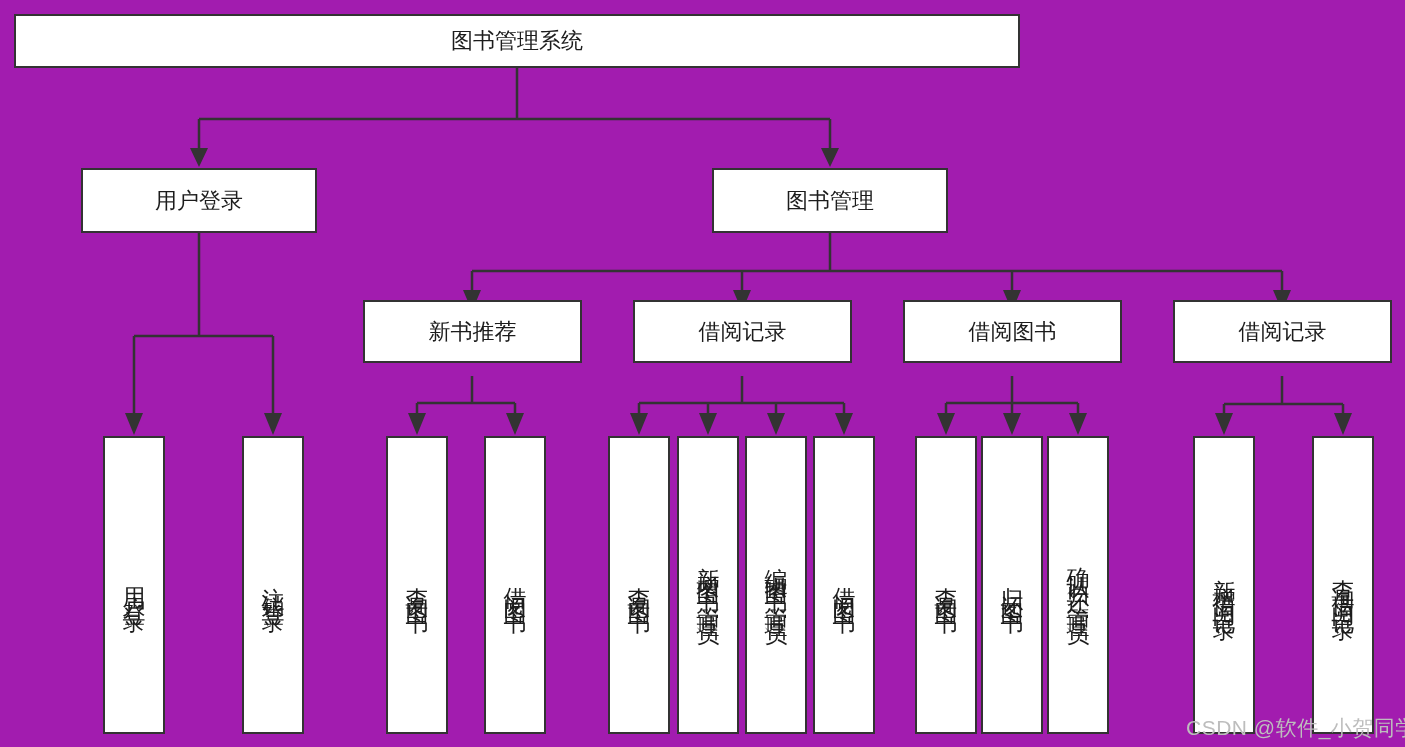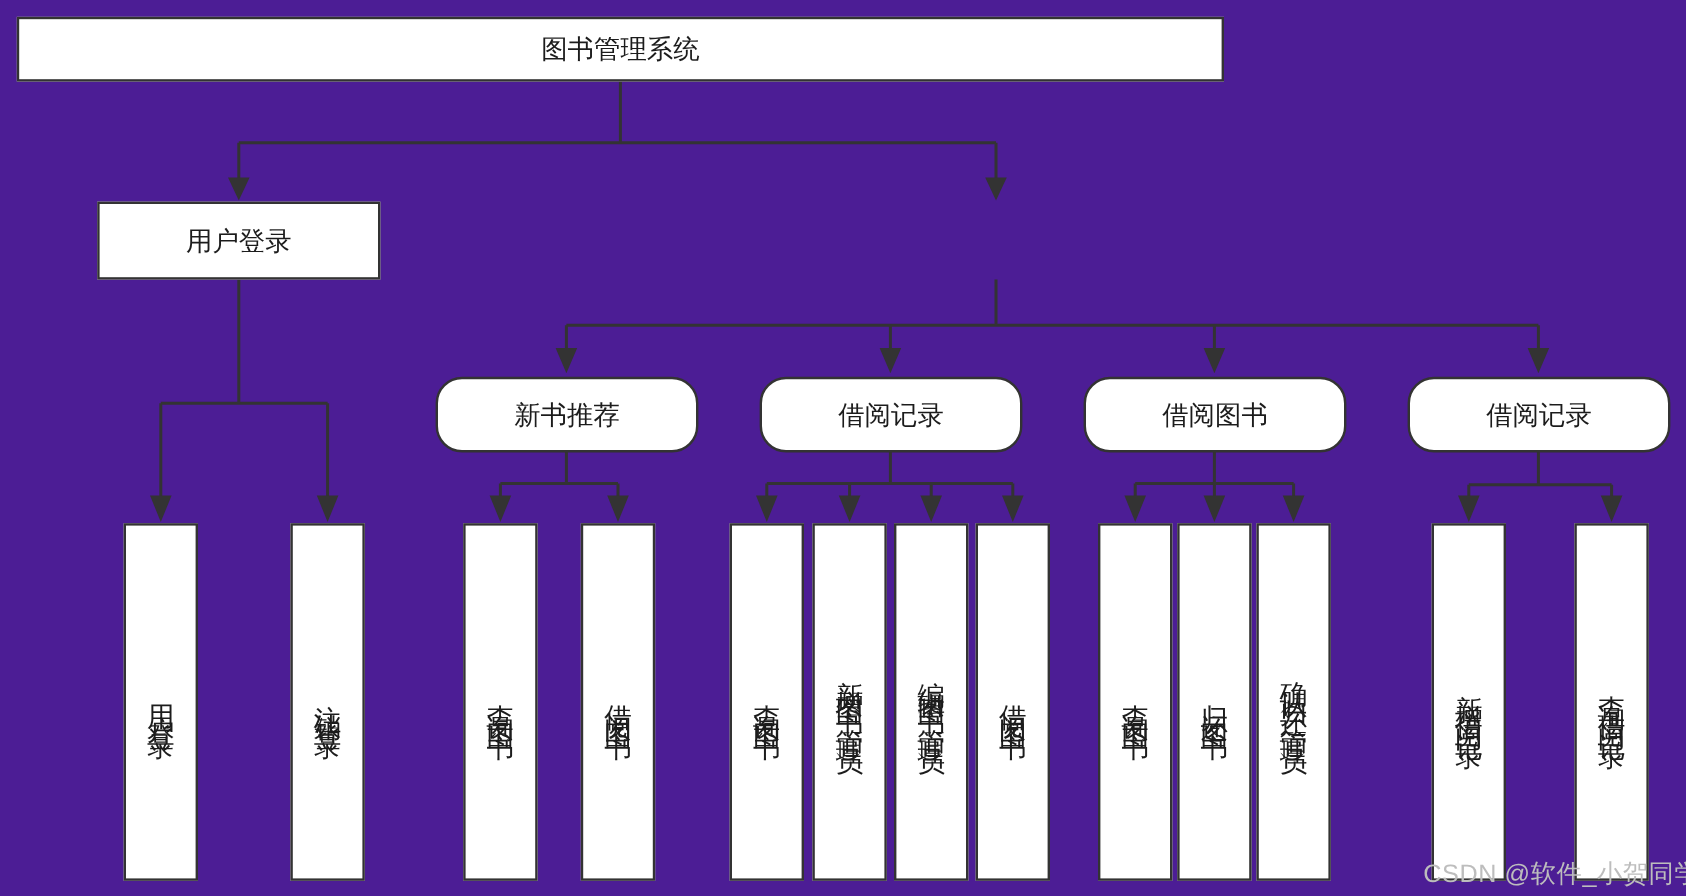--- a/index.html
+++ b/index.html
@@ -1,29 +1,29 @@
 <!DOCTYPE html>
 <html><head>
 <meta charset="utf-8">
 <style>
   html, body { margin:0; padding:0; background:#ffffff; }
   .canvas {
-    position:relative; width:1405px; height:747px; background:#4c1d95;
+    position:relative; width:1405px; height:747px; background:#a21caf;
     font-family:"Liberation Sans", sans-serif; overflow:hidden;
   }
   svg.connectors { position:absolute; left:0; top:0; width:1405px; height:747px; }
   .node {
     position:absolute; box-sizing:border-box; background:#ffffff;
     border:2.5px solid #333333; color:#1c1c1c;
     display:flex; align-items:center; justify-content:center;
     text-align:center;
   }
   .root  { left:14px;  top:14px;  width:1006px; height:54px; border-width:2px; font-size:22px; }
   .l2    { top:168px; width:236px; height:65px; font-size:22px; }
-  .mid   { top:314px; width:219px; height:63px; font-size:22px;border-radius:22px; }
+  .mid   { top:300px; width:219px; height:63px; font-size:22px; }
   .leaf  { top:436px; width:62px;  height:298px; border-width:2px; }
   .vtext {
     writing-mode:vertical-rl; text-orientation:mixed;
     font-size:23px; letter-spacing:8px; line-height:1; color:#1c1c1c;
   }
   .watermark {
     position:absolute; left:1186px; top:714px; z-index:5;
     font-size:21px; color:#bdbdbd; white-space:nowrap; letter-spacing:0.5px;
   }
 </style>
@@ -53,20 +53,23 @@
          M1078 435 L1069 413 L1087 413 Z
          M1224 435 L1215 413 L1233 413 Z  M1343 435 L1334 413 L1352 413 Z"></path>
   </svg>
 
   <div class="node root">
     <span>图书管理系统</span>
   </div>
 
   <div class="node l2" style="left:81px">
     <span>用户登录</span>
+  </div>
+  <div class="node l2" style="left:712px">
+    <span>图书管理</span>
   </div>
 
   <div class="node mid" style="left:363px">
     <span>新书推荐</span>
   </div>
   <div class="node mid" style="left:633px">
     <span>借阅记录</span>
   </div>
   <div class="node mid" style="left:903px">
     <span>借阅图书</span>

